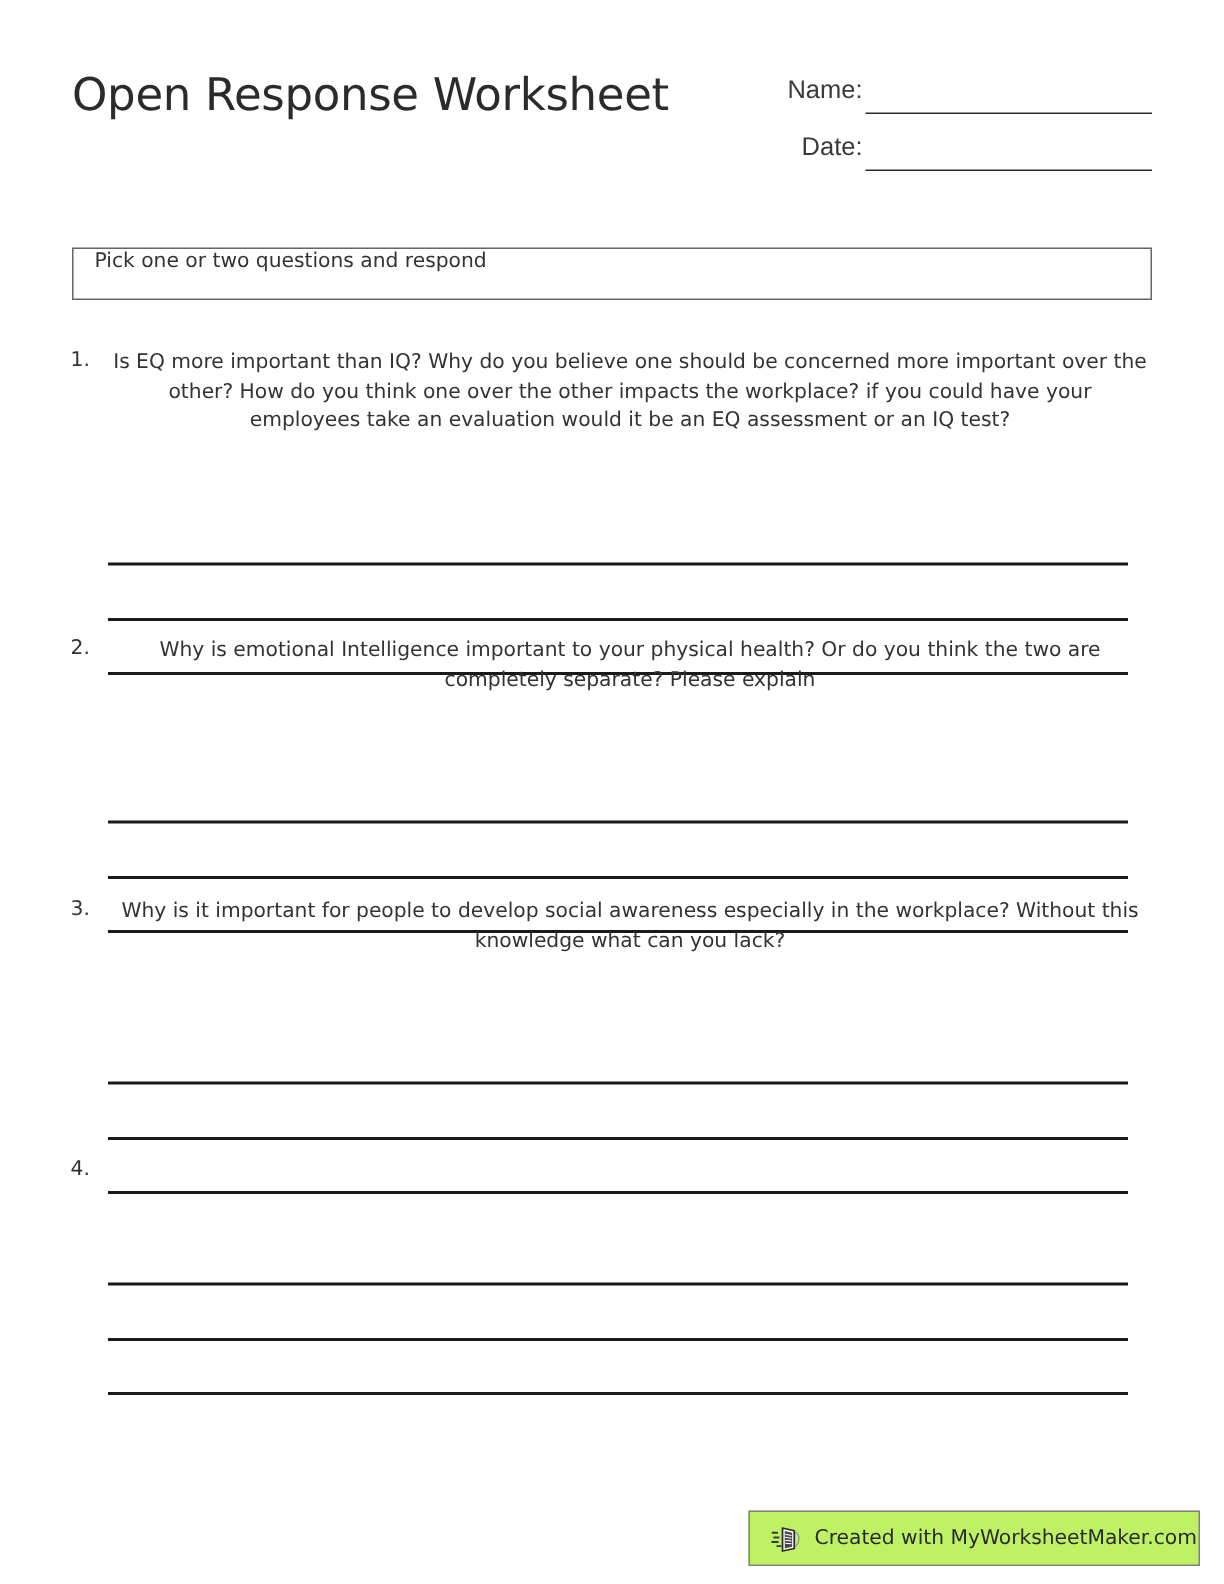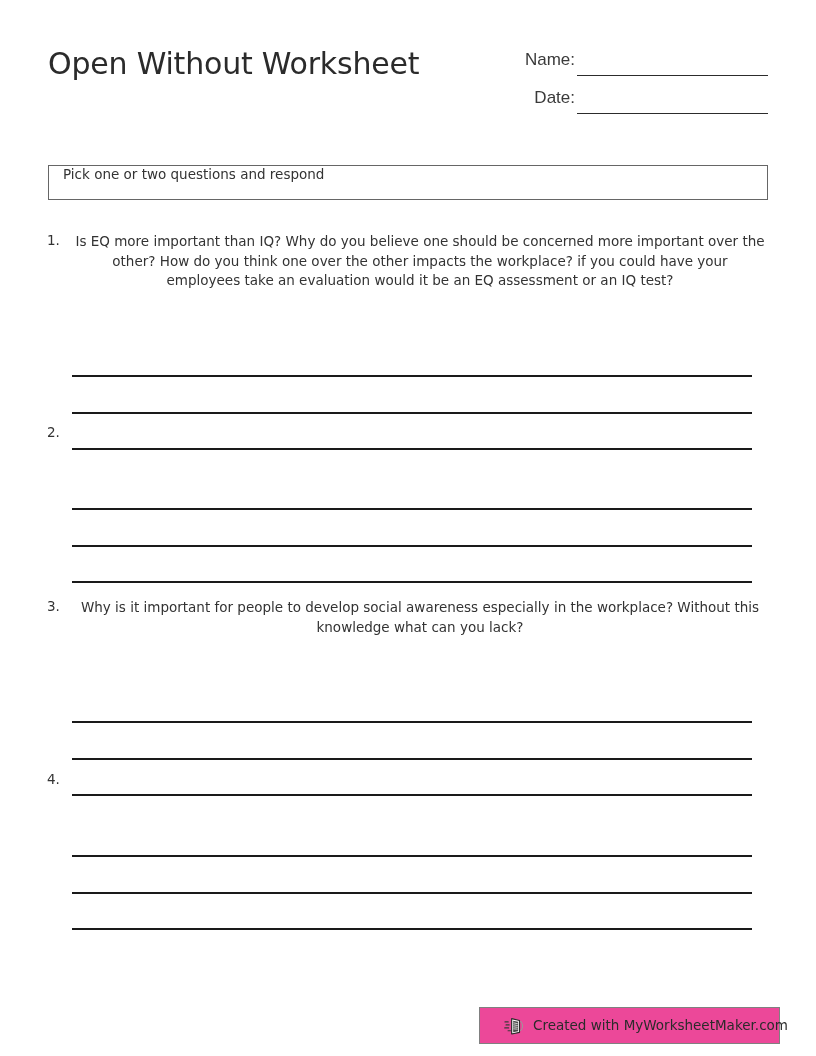--- a/index.html
+++ b/index.html
@@ -124,50 +124,50 @@
     position: absolute;
     left: 72px;
     width: 680px;
     height: 0;
     border-bottom: 2px solid #1a1a1a;
   }
 
   
   .footer-badge {
     position: absolute;
-    left: 479px;
+    left: 499px;
     top: 1007px;
     width: 301px;
     height: 37px;
     border: 1px solid #808080;
-    background: #ec4899;
+    background: #bef264;
     display: flex;
     align-items: center;
-    padding-left: 24px;
+    padding-left: 14px;
   }
   .badge-icon {
     width: 20px;
     height: 20px;
     margin-right: 9px;
     flex: 0 0 auto;
     display: block;
   }
   .badge-text {
     font-size: 13.5px;
     color: #2b2b2b;
     white-space: nowrap;
     line-height: 1;
   }
 </style>
 </head>
 <body>
 
 <div class="header">
 
-  <div class="worksheet-title">Open Without Worksheet</div>
+  <div class="worksheet-title">Open Response Worksheet</div>
 
   <div class="name-date-block">
     <div class="nd-row">
       <span class="nd-label">Name:</span>
       <span class="nd-line"></span>
     </div>
     <div class="nd-row">
       <span class="nd-label">Date:</span>
       <span class="nd-line"></span>
     </div>
@@ -187,20 +187,21 @@
       </div>
       <div class="answer-lines">
         <div class="answer-line" style="top: 84px; left: 72px; width: 680px;"></div>
         <div class="answer-line" style="top: 121px; left: 72px; width: 680px;"></div>
         <div class="answer-line" style="top: 157px; left: 72px; width: 680px;"></div>
       </div>
     </div>
     <div class="question-block" style="top: 424px;">
       <div class="q-row">
         <span class="q-number">2.</span>
+        <div class="q-text">Why is emotional Intelligence important to your physical health? Or do you think the two are completely separate? Please explain</div>
       </div>
       <div class="answer-lines">
         <div class="answer-line" style="top: 84px; left: 72px; width: 680px;"></div>
         <div class="answer-line" style="top: 121px; left: 72px; width: 680px;"></div>
         <div class="answer-line" style="top: 157px; left: 72px; width: 680px;"></div>
       </div>
     </div>
     <div class="question-block" style="top: 598px;">
       <div class="q-row">
         <span class="q-number">3.</span>

